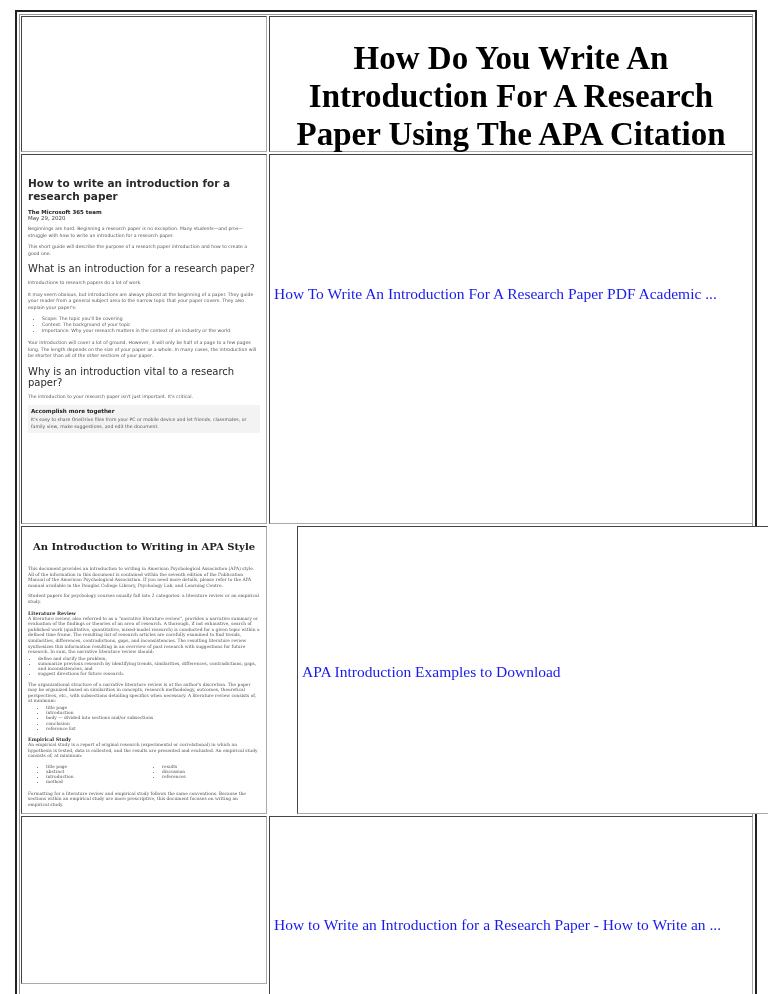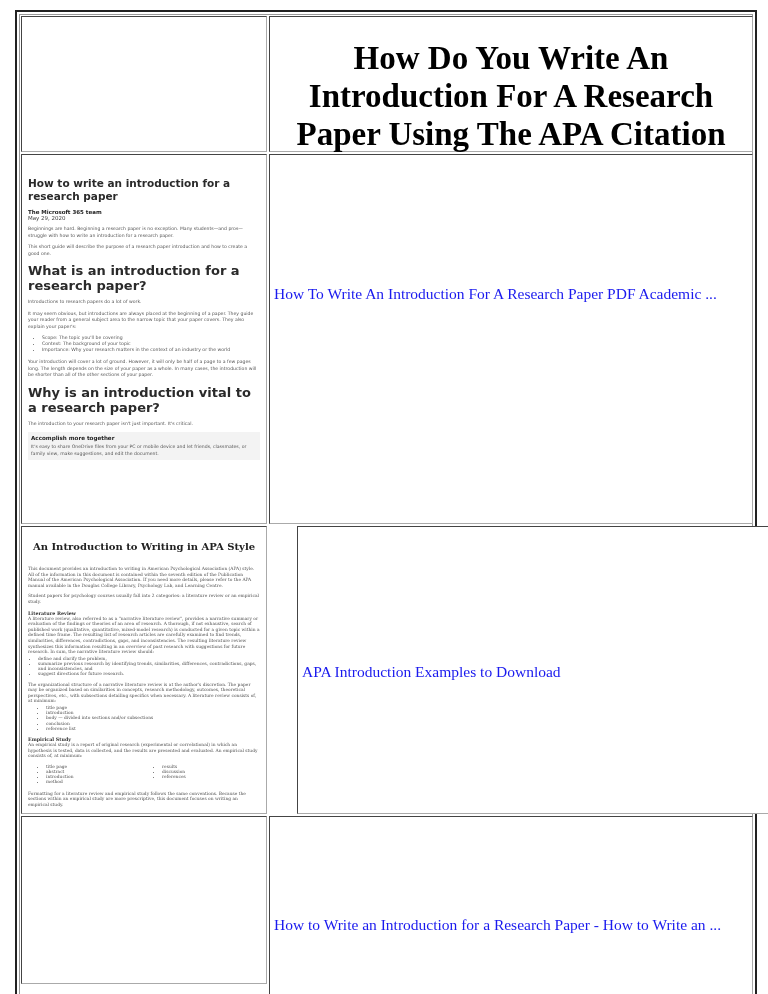--- a/index.html
+++ b/index.html
@@ -33,21 +33,21 @@
       position: absolute; left: 4px; font-family: "Liberation Serif", serif; font-size: 15.5px;
       color: #1a1aee; text-decoration: none; white-space: nowrap;
     }
 
     
     .thumb1 { position: absolute; left: 6px; top: 22px; width: 232px; font-family: "DejaVu Sans", sans-serif; color: #333; filter: blur(0.35px); }
     .thumb1 .h1 { font-size: 10.5px; font-weight: bold; line-height: 13px; color: #2a2a2a; margin: 0 0 6px 0; }
     .thumb1 .by { font-size: 5.5px; font-weight: bold; margin: 0; color: #222; }
     .thumb1 .date { font-size: 5.5px; margin: 0 0 5px 0; color: #444; }
     .thumb1 p { font-size: 4.6px; line-height: 6.5px; margin: 0 0 5px 0; color: #555; }
-    .thumb1 .h2 { font-size: 13px; font-weight: bold; margin: 6px 0 6px 0; color: #2a2a2a; }
+    .thumb1 .h2 { font-size: 10px; font-weight: normal; margin: 6px 0 6px 0; color: #2a2a2a; }
     .thumb1 ul { margin: 0 0 6px 0; padding-left: 14px; font-size: 4.6px; line-height: 6px; color: #555; }
     .thumb1 .box { background: #f3f3f3; padding: 3px; margin-top: 4px; }
     .thumb1 .box .bh { font-size: 5.6px; font-weight: bold; color: #222; margin: 0 0 3px 0; }
 
     
     .thumb2 { position: absolute; left: 6px; top: 14px; width: 232px; font-family: "DejaVu Serif", serif; color: #555; filter: blur(0.4px); }
     .thumb2 .h1 { font-size: 10px; font-weight: bold; text-align: center; color: #222; margin: 0 0 14px 0; }
     .thumb2 p { font-size: 4.4px; line-height: 5.6px; margin: 0 0 5px 0; }
     .thumb2 .sh { font-size: 4.8px; font-weight: bold; color: #333; margin: 0; }
     .thumb2 ul { margin: 0 0 5px 0; padding-left: 10px; font-size: 4.4px; line-height: 5.2px; }

